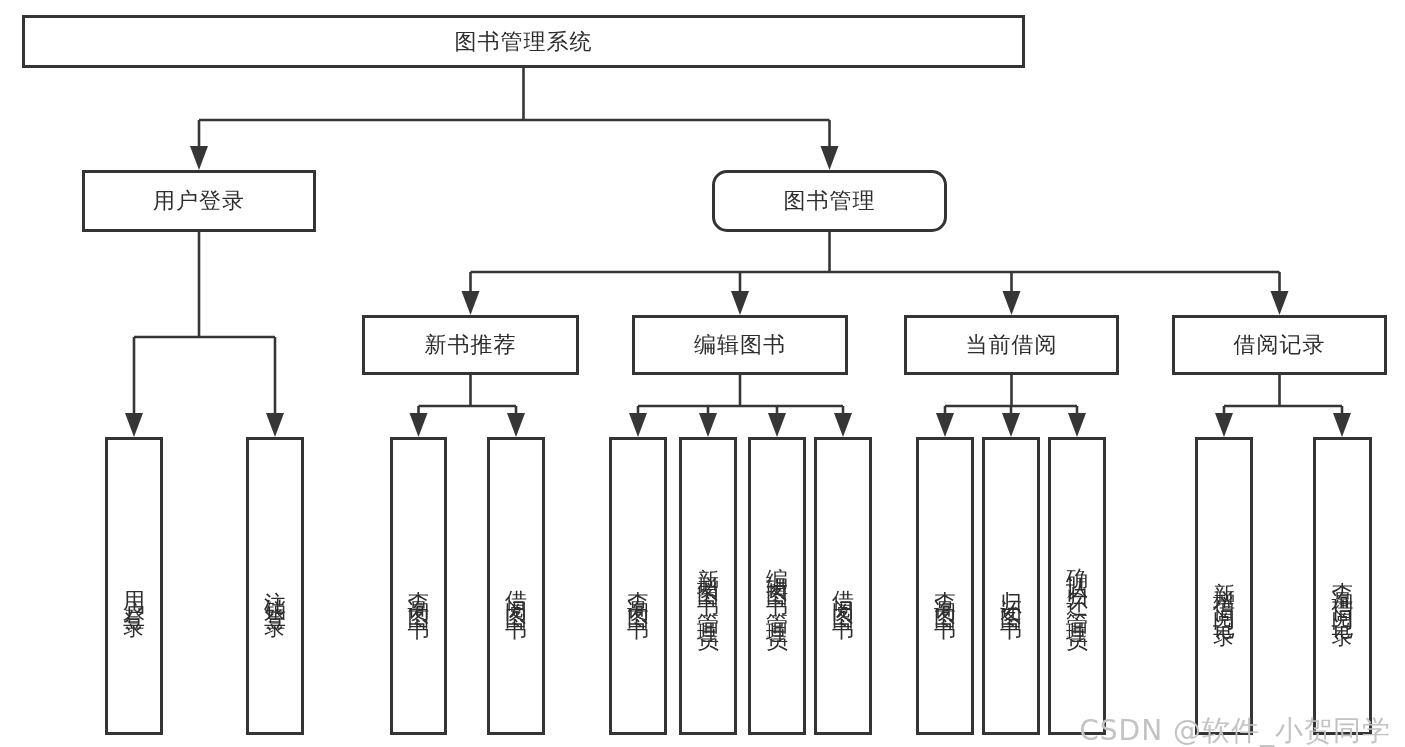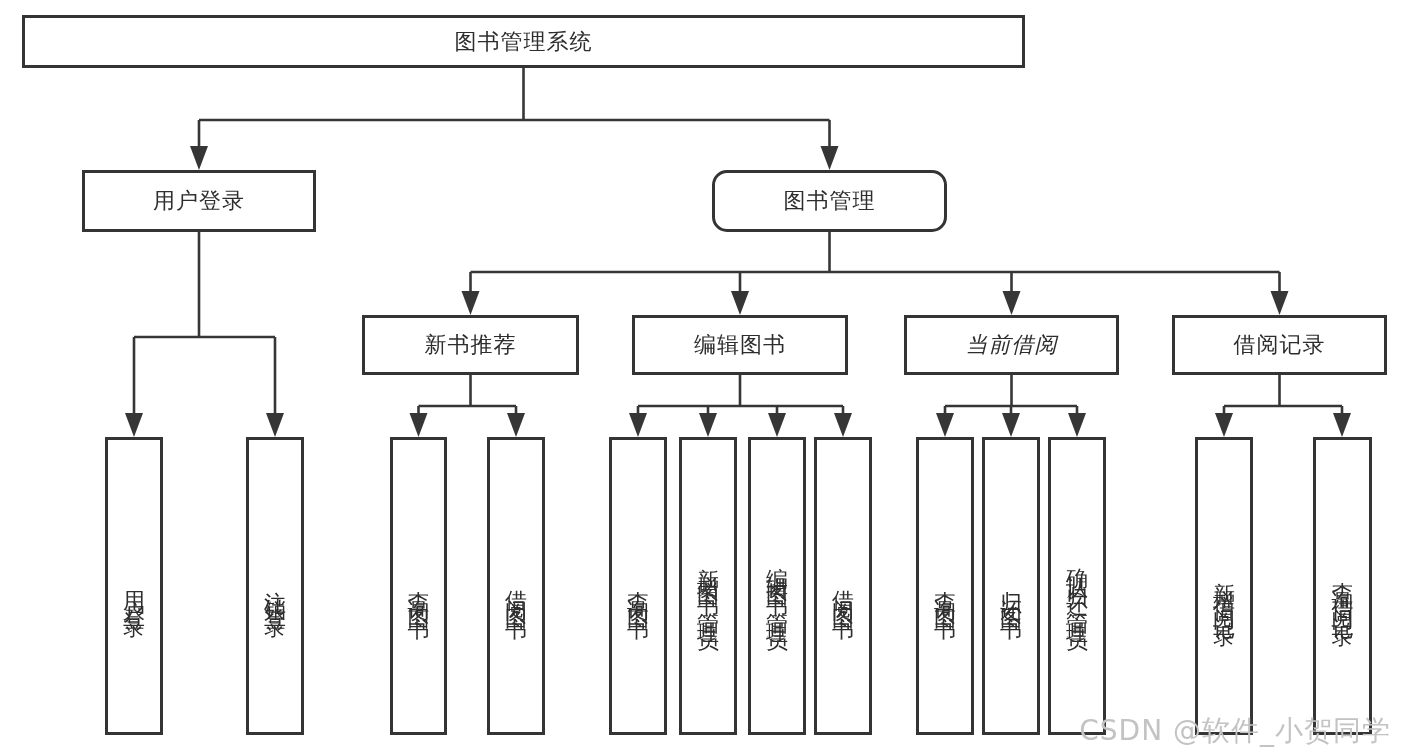--- a/index.html
+++ b/index.html
@@ -140,21 +140,21 @@
   <div class="node" style="left:712px; top:170px; width:235px; height:62px;border-radius:15px;">
     <span class="lbl">图书管理</span>
   </div>
 
   <div class="node" style="left:362px; top:315px; width:217px; height:60px;font-family:Liberation Serif, serif;">
     <span class="lbl">新书推荐</span>
   </div>
   <div class="node" style="left:632px; top:315px; width:216px; height:60px;">
     <span class="lbl">编辑图书</span>
   </div>
-  <div class="node" style="left:904px; top:315px; width:215px; height:60px;font-style:italic;">
+  <div class="node" style="left:904px; top:315px; width:215px; height:60px;">
     <span class="lbl">当前借阅</span>
   </div>
   <div class="node" style="left:1172px; top:315px; width:215px; height:60px;">
     <span class="lbl">借阅记录</span>
   </div>
 
   <div class="node leaf" style="left:105px; top:437px; width:58px; height:298px;">
     <span class="lbl">用户登录</span>
   </div>
   <div class="node leaf" style="left:246px; top:437px; width:58px; height:298px;">

